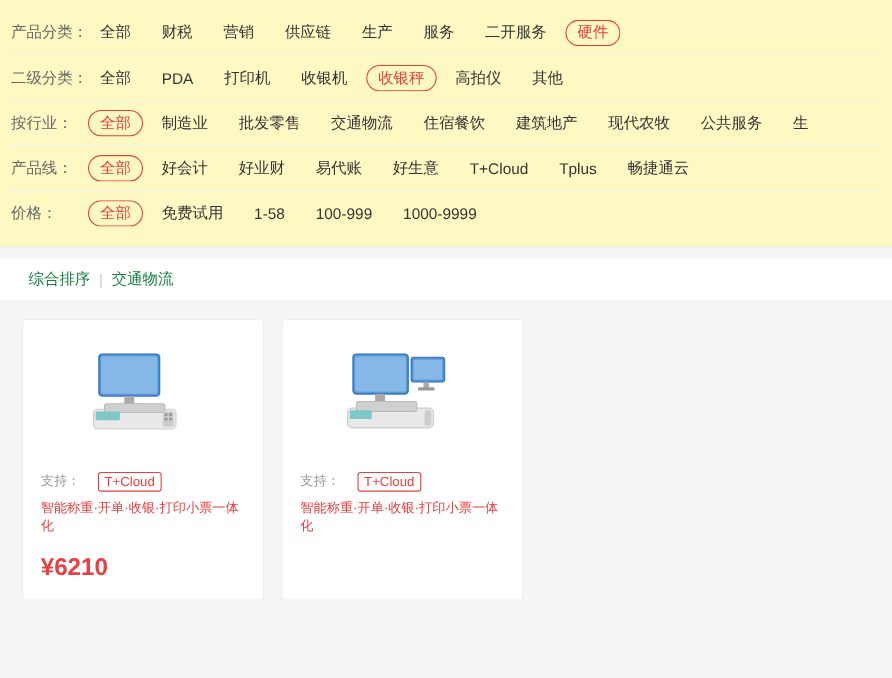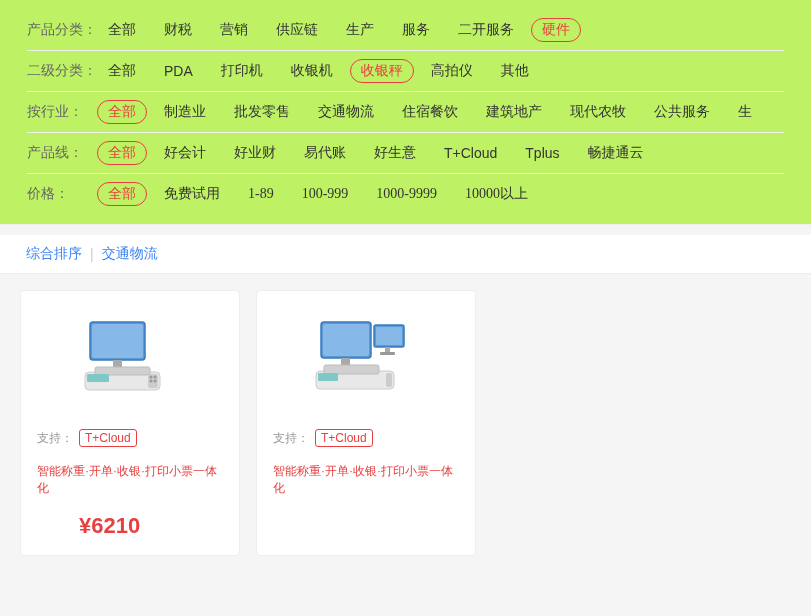--- a/index.html
+++ b/index.html
@@ -4,36 +4,35 @@
   <style>
     * { box-sizing: border-box; margin: 0; padding: 0; }
     body {
       font-family: "Microsoft YaHei", "PingFang SC", Arial, sans-serif;
       font-size: 14px;
       background: #f5f5f5;
       color: #333;
     }
 
     .filter-section {
-      background: #bef264;
-      padding: 10px 27px;
+      background: #fef9c3;
+      padding: 10px 10px;
       border-bottom: 1px solid #eee;
     }
 
     .filter-row {
       display: flex;
       align-items: center;
       padding: 8px 0;
       border-bottom: 1px solid #f0f0f0;
       flex-wrap: nowrap;
       overflow: hidden;
     }
     .filter-row:last-child {
       border-bottom: none;
-      font-family: Liberation Serif, serif;
     }
 
     .filter-label {
       color: #666;
       width: 70px;
       flex-shrink: 0;
       font-size: 14px;
     }
 
     .filter-items {
@@ -71,21 +70,21 @@
       padding: 8px 20px;
       display: flex;
       align-items: center;
       gap: 0;
       border-bottom: 1px solid #eee;
       margin-top: 10px;
     }
 
     .sort-item {
       font-size: 14px;
-      color: #3b82f6;
+      color: #15803d;
       cursor: pointer;
       padding: 2px 6px;
       font-family: Liberation Mono, monospace;
     }
 
     .sort-divider {
       color: #ccc;
       padding: 0 2px;
     }
 
@@ -122,23 +121,23 @@
 
     .product-title {
       font-size: 15px;
       color: #333;
       font-weight: normal;
       margin-bottom: 10px;
     }
 
     .product-support {
       display: flex;
-      align-items: center;
-      gap: 6px;
-      margin-bottom: 16px;
+      align-items: flex-start;
+      gap: 16px;
+      margin-bottom: 6px;
     }
 
     .support-label {
       font-size: 12px;
       color: #999;
     }
 
     .support-tag {
       font-size: 12px;
       color: #e84040;
@@ -150,21 +149,20 @@
     .product-desc {
       font-size: 12px;
       color: #e84040;
       margin-bottom: 16px;
     }
 
     .product-price {
       font-size: 22px;
       color: #e84040;
       font-weight: bold;
-      margin-left: 42px;
     }
   </style>
 </head>
 <body>
 
 <div class="filter-section">
 
   <div class="filter-row">
     <div class="filter-label">产品分类：</div>
     <div class="filter-items">
@@ -219,24 +217,23 @@
       <span class="filter-item">Tplus</span>
       <span class="filter-item">畅捷通云</span>
     </div>
   </div>
 
   <div class="filter-row">
     <div class="filter-label">价格：</div>
     <div class="filter-items">
       <span class="filter-item active-outline">全部</span>
       <span class="filter-item">免费试用</span>
-      <span class="filter-item">1-89</span>
+      <span class="filter-item">1-58</span>
       <span class="filter-item">100-999</span>
       <span class="filter-item">1000-9999</span>
-      <span class="filter-item">10000以上</span>
     </div>
   </div>
 
 </div>
 
 <div class="sort-bar">
   <span class="sort-item">综合排序</span>
   <span class="sort-divider">|</span>
   <span class="sort-item">交通物流</span>
 </div>

